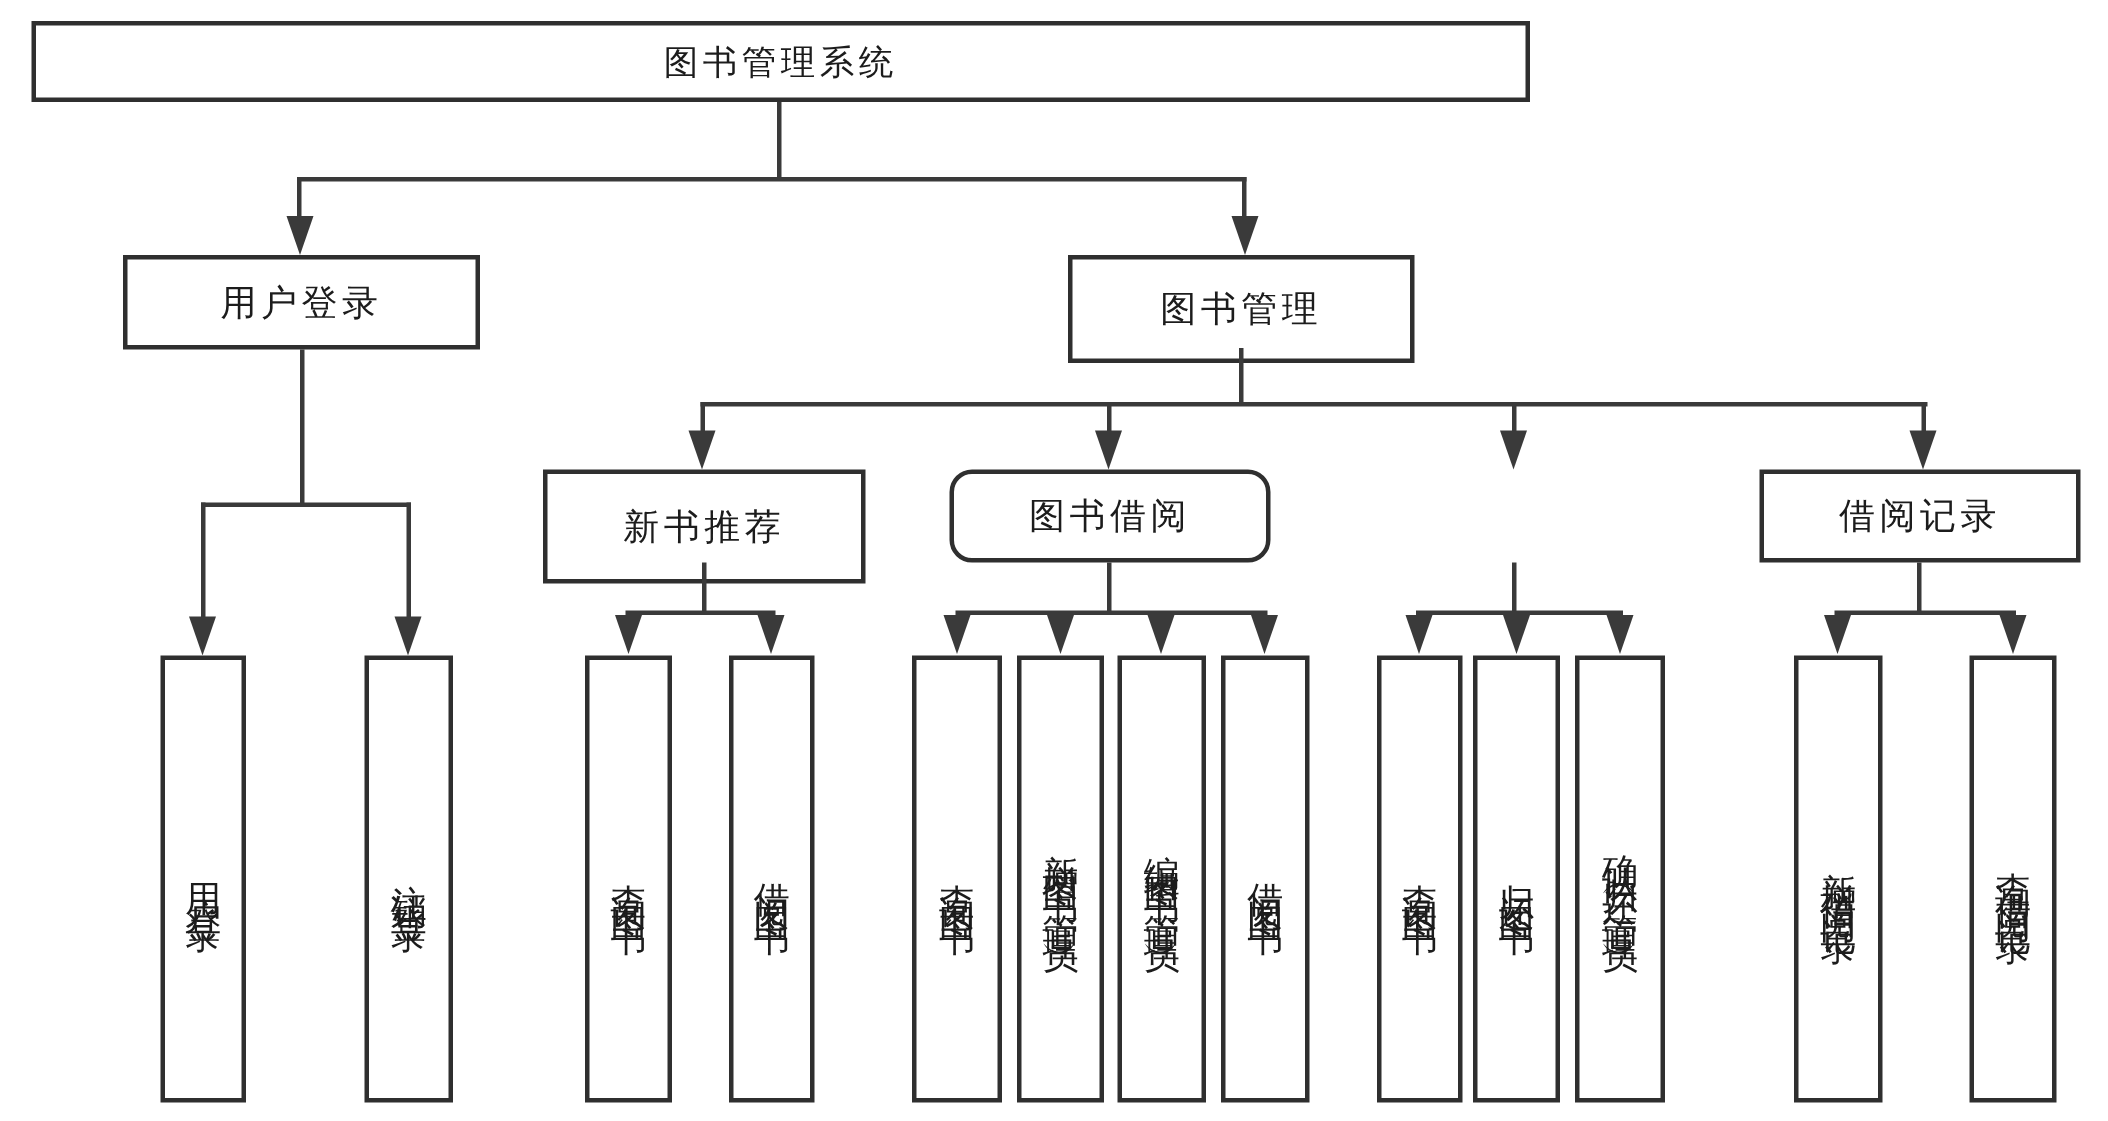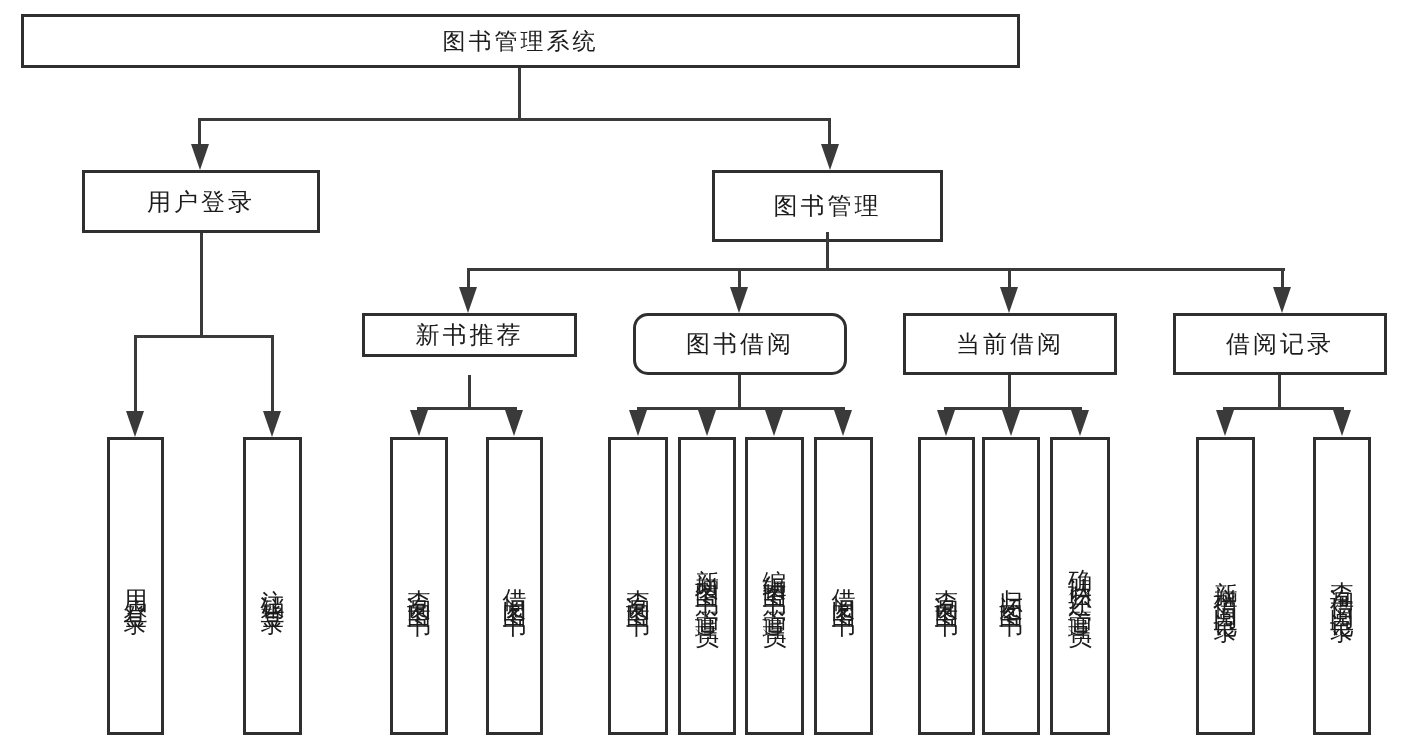--- a/index.html
+++ b/index.html
@@ -66,28 +66,25 @@
   <div class="line" style="left:467px;top:268px;width:818px;height:3px;"></div>
   <div class="line" style="left:467px;top:268px;width:3px;height:22px;"></div>
   <div class="line" style="left:738px;top:268px;width:3px;height:22px;"></div>
   <div class="line" style="left:1008px;top:268px;width:3px;height:22px;"></div>
   <div class="line" style="left:1281px;top:268px;width:3px;height:22px;"></div>
   <div class="arrow" style="left:459px;top:287px;"></div>
   <div class="arrow" style="left:730px;top:287px;"></div>
   <div class="arrow" style="left:1000px;top:287px;"></div>
   <div class="arrow" style="left:1273px;top:287px;"></div>
 
-  <div class="box" style="left:362px;top:313px;width:215px;height:44px;">
+  <div class="box" style="left:362px;top:313px;width:215px;height:76px;">
     <span class="hlabel">新书推荐</span>
   </div>
   <div class="box" style="left:633px;top:313px;width:214px;height:62px;border-radius:15px;">
     <span class="hlabel">图书借阅</span>
-  </div>
-  <div class="box" style="left:903px;top:313px;width:214px;height:62px;">
-    <span class="hlabel">当前借阅</span>
   </div>
   <div class="box" style="left:1173px;top:313px;width:214px;height:62px;">
     <span class="hlabel">借阅记录</span>
   </div>
 
   <div class="line" style="left:468px;top:375px;width:3px;height:34px;"></div>
   <div class="line" style="left:417px;top:407px;width:100px;height:3px;"></div>
   <div class="arrow" style="left:410px;top:410px;"></div>
   <div class="arrow" style="left:505px;top:410px;"></div>
 

